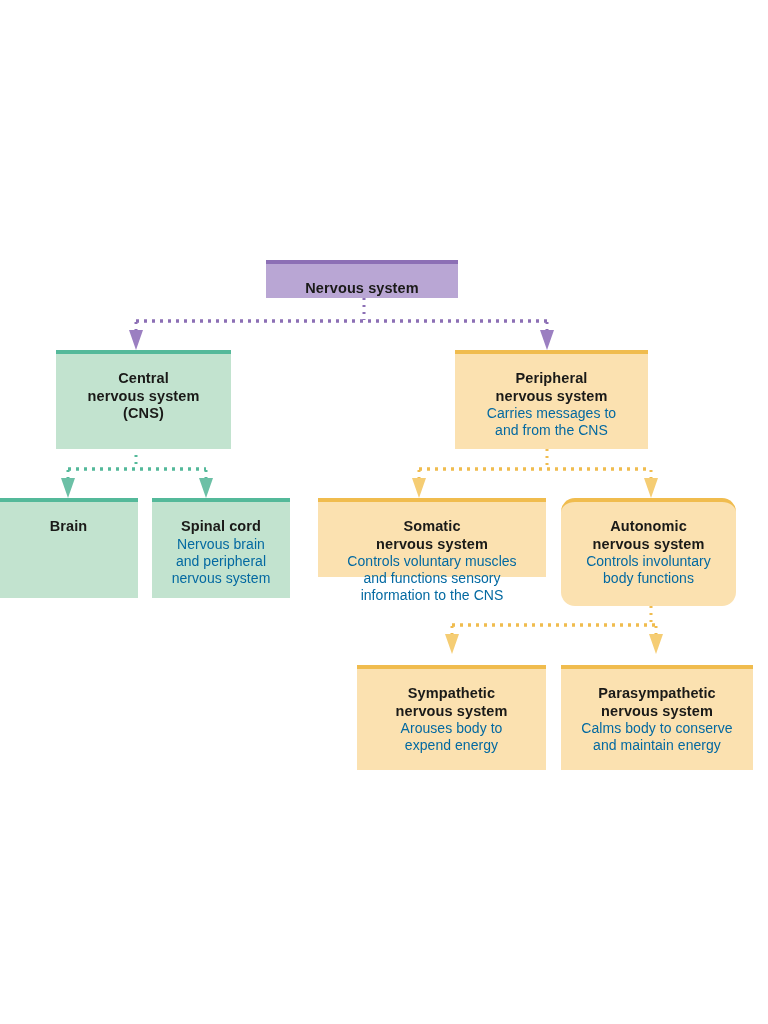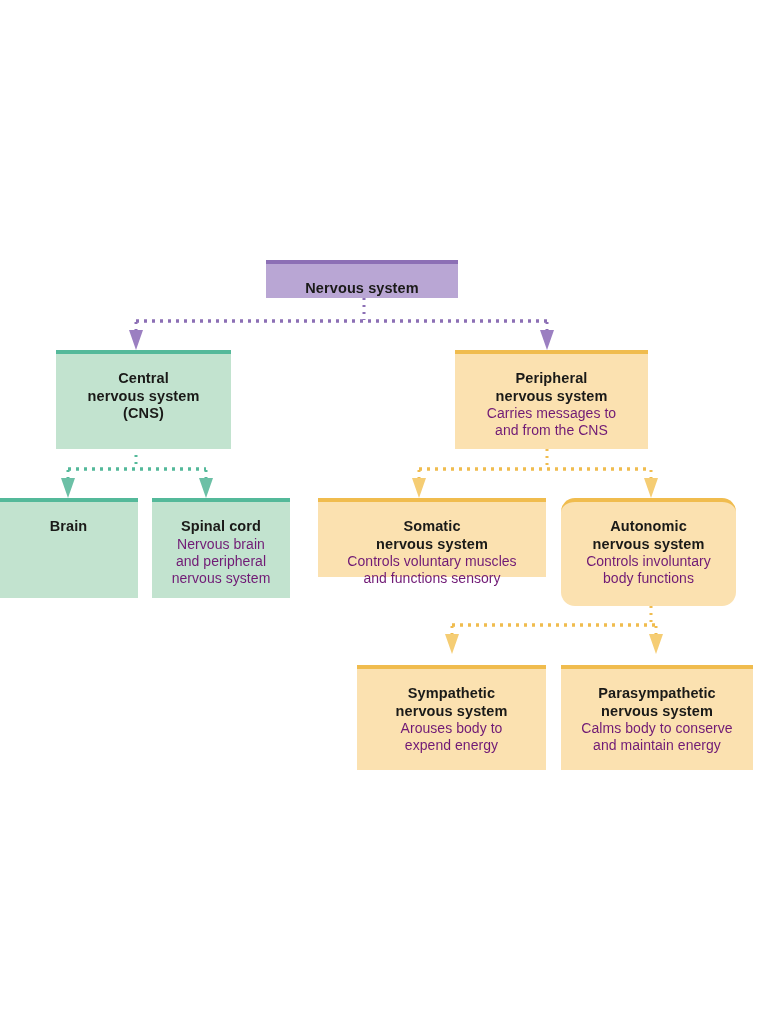--- a/index.html
+++ b/index.html
@@ -31,21 +31,21 @@
     font-weight: bold;
     font-size: 14.5px;
     line-height: 17.5px;
     color: #1a1a18;
     letter-spacing: 0.1px;
   }
   .node .desc {
     font-weight: normal;
     font-size: 14px;
     line-height: 17px;
-    color: #701a75;
+    color: #0369a1;
     letter-spacing: 0.05px;
   }
   
   .theme-purple {
     background: #b9a6d4;
     border-top: 4px solid #8c6fb5;
   }
   .theme-green {
     background: #c2e3cf;
     border-top: 4px solid #54b99a;
@@ -149,20 +149,21 @@
   </div>
 
   <div class="node theme-yellow" style="left:318px; top:498px; width:228px; height:79px;">
     <div class="title">
       <div>Somatic</div>
       <div>nervous system</div>
     </div>
     <div class="desc">
       <div>Controls voluntary muscles</div>
       <div>and functions sensory</div>
+      <div>information to the CNS</div>
     </div>
   </div>
 
   <div class="node theme-yellow" style="left:561px; top:498px; width:175px; height:108px;border-radius:14px;">
     <div class="title">
       <div>Autonomic</div>
       <div>nervous system</div>
     </div>
     <div class="desc">
       <div>Controls involuntary</div>

